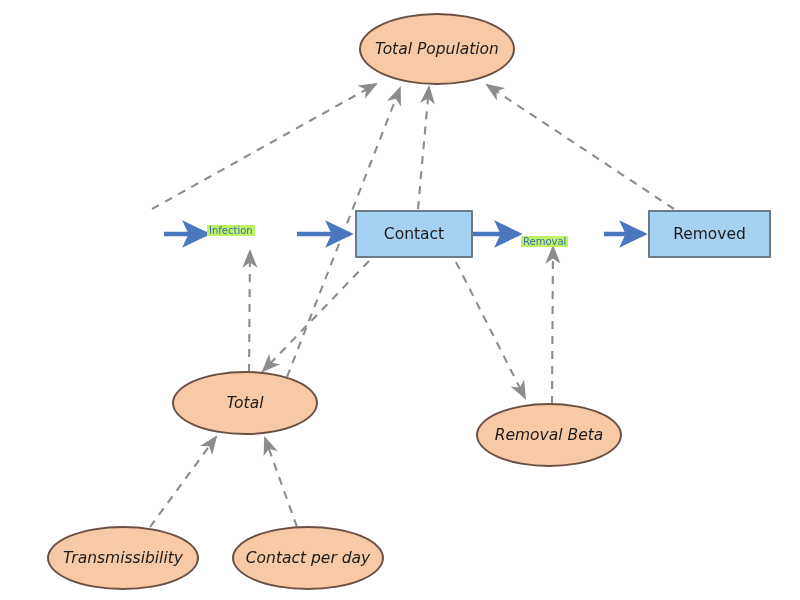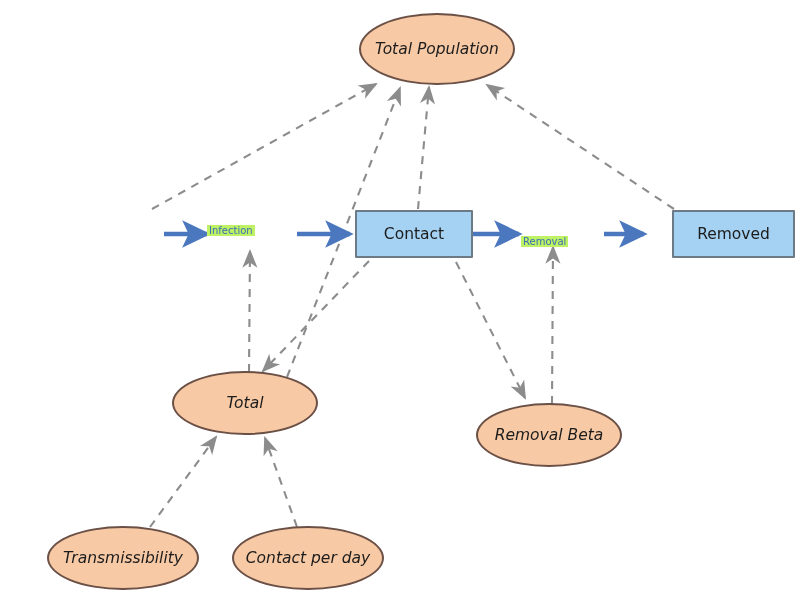--- a/index.html
+++ b/index.html
@@ -92,21 +92,21 @@
       <path d="M 473,234 L 519,234"></path>
       <path d="M 604,234 L 644,234"></path>
     </g>
   </svg>
 
 
   <div class="node node-rect" style="left:355px; top:210px; width:118px; height:48px;">
     <span>Contact</span>
   </div>
 
-  <div class="node node-rect" style="left:648px; top:210px; width:123px; height:48px;margin-left:24px;">
+  <div class="node node-rect" style="left:648px; top:210px; width:123px; height:48px;">
     <span>Removed</span>
   </div>
 
   <div class="node node-ellipse" style="left:359px; top:13px; width:156px; height:72px;">
     <span>Total Population</span>
   </div>
 
   <div class="node node-ellipse" style="left:172px; top:371px; width:146px; height:64px;">
     <span>Total</span>
   </div>

